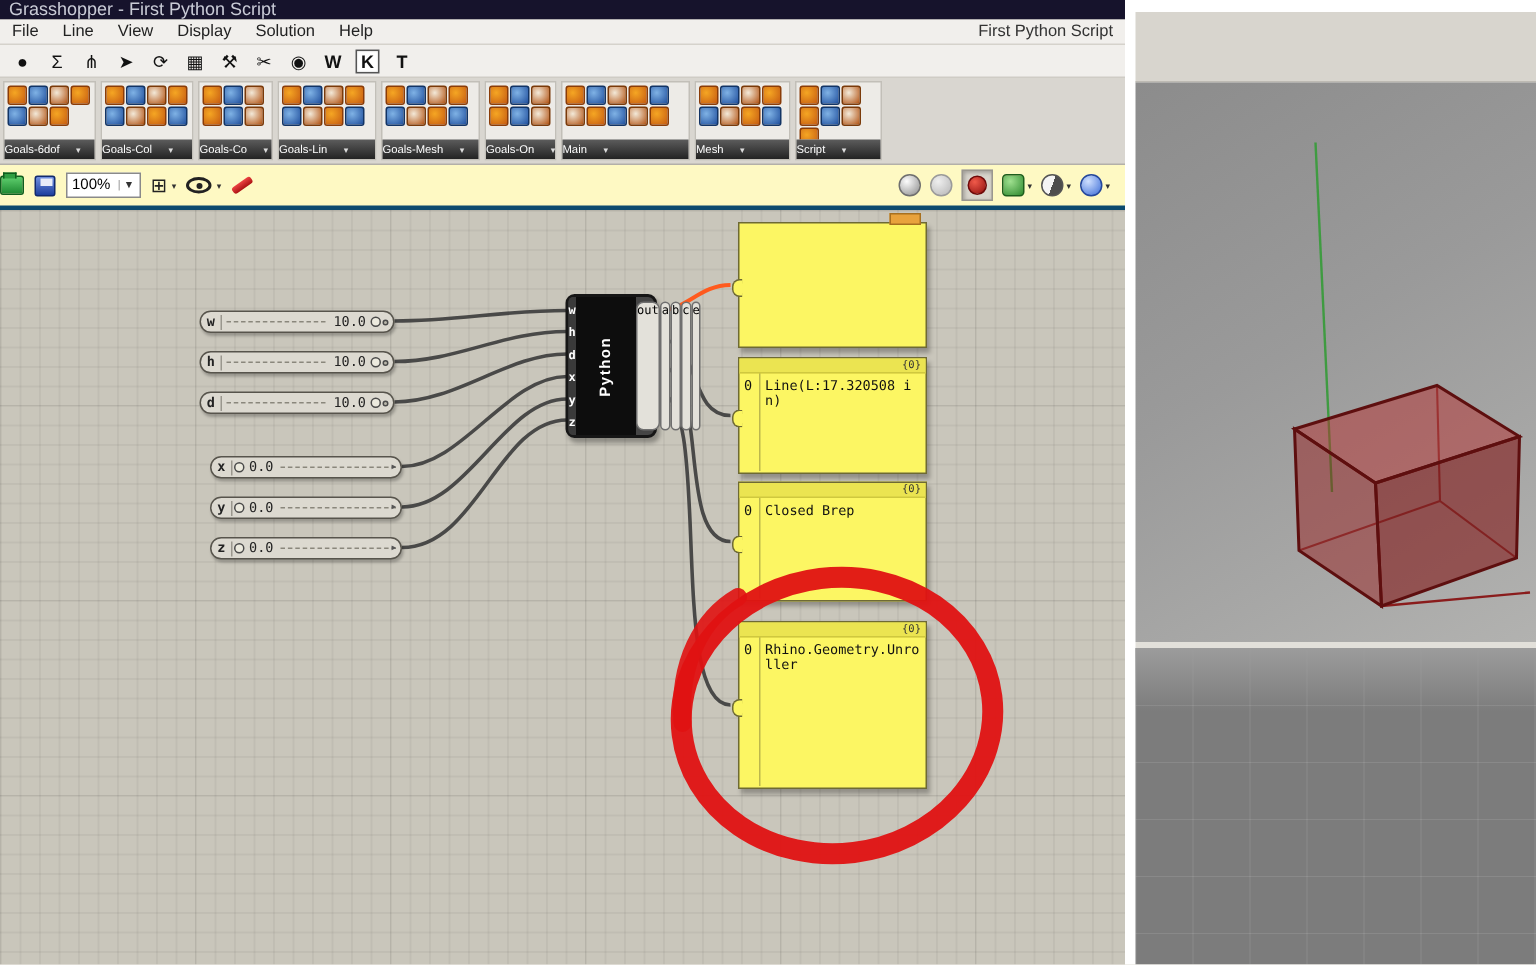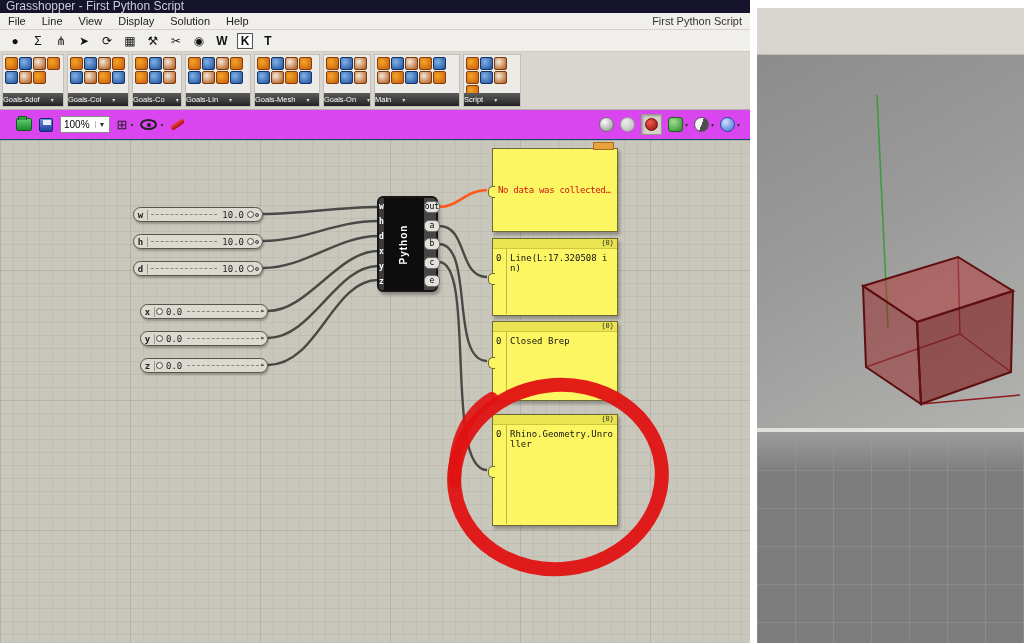--- a/index.html
+++ b/index.html
@@ -24,21 +24,21 @@
   #ribbon { position:absolute; left:0; top:52px; width:750px; height:58px; background:#d9d6d0; border-bottom:1px solid #b3b0a9; display:flex; gap:3px; padding:2px; }
   .rgroup { background:#edebe7; border:1px solid #c2bfb8; display:flex; flex-direction:column; }
   .ricons { flex:1; display:flex; flex-wrap:wrap; align-content:flex-start; padding:2px 2px; gap:1px; overflow:hidden; }
   .cicon { width:13px; height:13px; border-radius:2px; display:inline-block; }
   .cicon.c0 { background:radial-gradient(circle at 35% 35%, #f5a623, #c55a11); border:1px solid #8a3c08; }
   .cicon.c1 { background:radial-gradient(circle at 35% 35%, #7fb2e5, #1f4e9c); border:1px solid #123465; }
   .cicon.c2 { background:radial-gradient(circle at 35% 35%, #f3e9d8, #b05010); border:1px solid #7a3a0a; }
   .rlabel { height:13px; background:linear-gradient(#5c5c5c,#232323); color:#fff; font-size:7.5px; display:flex; align-items:center; gap:11px; white-space:nowrap; overflow:hidden; cursor:pointer; }
   .rlabel .arr { font-size:6px; color:#ddd; }
 
-  #canvas-toolbar { position:absolute; left:0; top:110px; width:750px; height:30px; background:#d946ef; border-bottom:1px solid #0c4a6e; display:flex; align-items:center; gap:7px; padding:0 10px 0 16px; }
+  #canvas-toolbar { position:absolute; left:0; top:110px; width:750px; height:30px; background:#fef9c3; border-bottom:3px solid #0c4a6e; display:flex; align-items:center; gap:7px; padding:0 10px 0 0; }
   .ct-open { width:16px; height:13px; background:linear-gradient(#5fcf6e,#1f8a32); border:1px solid #0f5e1e; border-radius:2px; position:relative; cursor:pointer; }
   .ct-open::before { content:''; position:absolute; left:1px; top:-3px; width:7px; height:3px; background:#2f9e42; border:1px solid #0f5e1e; border-bottom:none; }
   .ct-save { width:14px; height:14px; background:linear-gradient(#6f8fe0,#1d3f9e); border:1px solid #122a6e; border-radius:2px; position:relative; cursor:pointer; }
   .ct-save::before { content:''; position:absolute; left:3px; top:1px; width:8px; height:5px; background:#e8ecf8; }
   .ct-zoom { display:flex; align-items:center; background:#fff; border:1px solid #8a8a8a; height:17px; font-size:10px; padding:0 3px; gap:5px; cursor:pointer; }
   .ct-zoom .zarrow { font-size:7px; border-left:1px solid #bbb; padding-left:3px; color:#333; }
   .ct-grid { font-size:13px; color:#222; cursor:pointer; }
   .ct-eye { width:17px; height:11px; border:2px solid #222; border-radius:50%; position:relative; cursor:pointer; }
   .ct-eye::before { content:''; position:absolute; left:4.5px; top:1.5px; width:4px; height:4px; background:#222; border-radius:50%; }
   .ct-pen { width:15px; height:5px; background:linear-gradient(#e44,#a11); border-radius:2px; transform:rotate(-35deg); cursor:pointer; }
@@ -74,21 +74,21 @@
   .slider .val { padding:0 2px; font-weight:normal; }
   .slider .knob { width:7px; height:7px; border:1px solid #4a4a4a; border-radius:50%; background:#eceade; margin:0 1px; flex:none; }
   .slider .dot { width:4px; height:4px; border:1px solid #4a4a4a; border-radius:50%; background:#b9b6aa; margin-right:3px; flex:none; }
   .slider.sl .track::after { content:'\25B8'; position:absolute; right:2px; top:1px; font-size:8px; color:#555; }
 
   
   #python-node { position:absolute; z-index:3; left:377px; top:196px; width:61px; height:96px; background:#454545; border:2px solid #161616; border-radius:6px; display:flex; box-shadow:2px 3px 3px rgba(0,0,0,.3); cursor:grab; }
   .py-in { width:15px; background:#3a3a3a; border-radius:3px 0 0 3px; display:flex; flex-direction:column; justify-content:space-between; padding:4px 0; color:#fff; font:bold 8px "DejaVu Sans Mono", monospace; text-align:center; }
   .py-core { flex:1; background:#0d0d0d; display:flex; align-items:center; justify-content:center; }
   .py-core span { transform:rotate(-90deg); color:#fff; font:bold 10px "Liberation Sans", sans-serif; letter-spacing:1px; white-space:nowrap; }
-  .py-out { width:23px; display:flex; flex-direction:column; justify-content:space-between; padding:3px 0; }
+  .py-out { width:23px; display:flex; justify-content:space-between; padding:3px 0; }
   .py-out span { background:#e3e1da; border:1px solid #6f6f6f; border-radius:5px; font:8px "DejaVu Sans Mono", monospace; text-align:center; color:#000; line-height:10px; }
 
   
   .panel { position:absolute; z-index:3; left:492px; width:126px; background:#fcf663; border:1px solid #6e6a34; box-shadow:2px 3px 3px rgba(0,0,0,.28); cursor:grab; }
   .panel::before { content:''; position:absolute; left:-5px; top:var(--ny); width:6px; height:10px; background:#fcf663; border:1px solid #6e6a34; border-right:none; border-radius:5px 0 0 5px; }
   .panel .hdr { height:10px; background:#ebe451; border-bottom:1px solid #cfc83f; font:7px "DejaVu Sans Mono", monospace; line-height:9px; text-align:right; padding-right:3px; color:#333; }
   .panel .body { position:relative; font:9px "DejaVu Sans Mono", monospace; color:#111; padding:4px 3px 3px 17px; line-height:10px; word-break:break-all; }
   .panel .idx { position:absolute; left:3px; top:4px; }
   .panel.indexed .sep { position:absolute; left:13px; top:10px; bottom:1px; border-left:1px solid rgba(110,106,52,.45); }
   .warn-tag { position:absolute; right:3px; top:-7px; width:21px; height:8px; background:#e8a23c; border:1px solid #a8701f; }
@@ -246,20 +246,36 @@
             <span class="cicon c0"></span>
             <span class="cicon c1"></span>
             <span class="cicon c2"></span>
             <span class="cicon c0"></span>
             <span class="cicon c1"></span>
             <span class="cicon c2"></span>
             <span class="cicon c0"></span>
           </div>
         <div class="rlabel">
             <span>Main</span>
+            <span class="arr">▾</span>
+          </div>
+      </div>
+      <div class="rgroup" style="width:64px">
+        <div class="ricons">
+            <span class="cicon c0"></span>
+            <span class="cicon c1"></span>
+            <span class="cicon c2"></span>
+            <span class="cicon c0"></span>
+            <span class="cicon c1"></span>
+            <span class="cicon c2"></span>
+            <span class="cicon c0"></span>
+            <span class="cicon c1"></span>
+          </div>
+        <div class="rlabel">
+            <span>Mesh</span>
             <span class="arr">▾</span>
           </div>
       </div>
       <div class="rgroup" style="width:58px">
         <div class="ricons">
             <span class="cicon c0"></span>
             <span class="cicon c1"></span>
             <span class="cicon c2"></span>
             <span class="cicon c0"></span>
             <span class="cicon c1"></span>
@@ -379,21 +395,20 @@
       <span>out</span>
       <span>a</span>
       <span>b</span>
       <span>c</span>
       <span>e</span>
     </div>
   </div>
 
   <div class="panel" style="top:148px;height:84px;--ny:37px">
     <div class="warn-tag"></div>
-    <div class="warn-text">No data was collected…</div>
   </div>
   <div class="panel indexed" style="top:238px;height:78px;--ny:34px">
     <div class="hdr">{0}</div>
     <div class="sep"></div>
     <div class="body">
       <span class="idx">0</span>
       <span class="txt">Line(L:17.320508 in)</span>
     </div>
   </div>
   <div class="panel indexed" style="top:321px;height:80px;--ny:35px">

